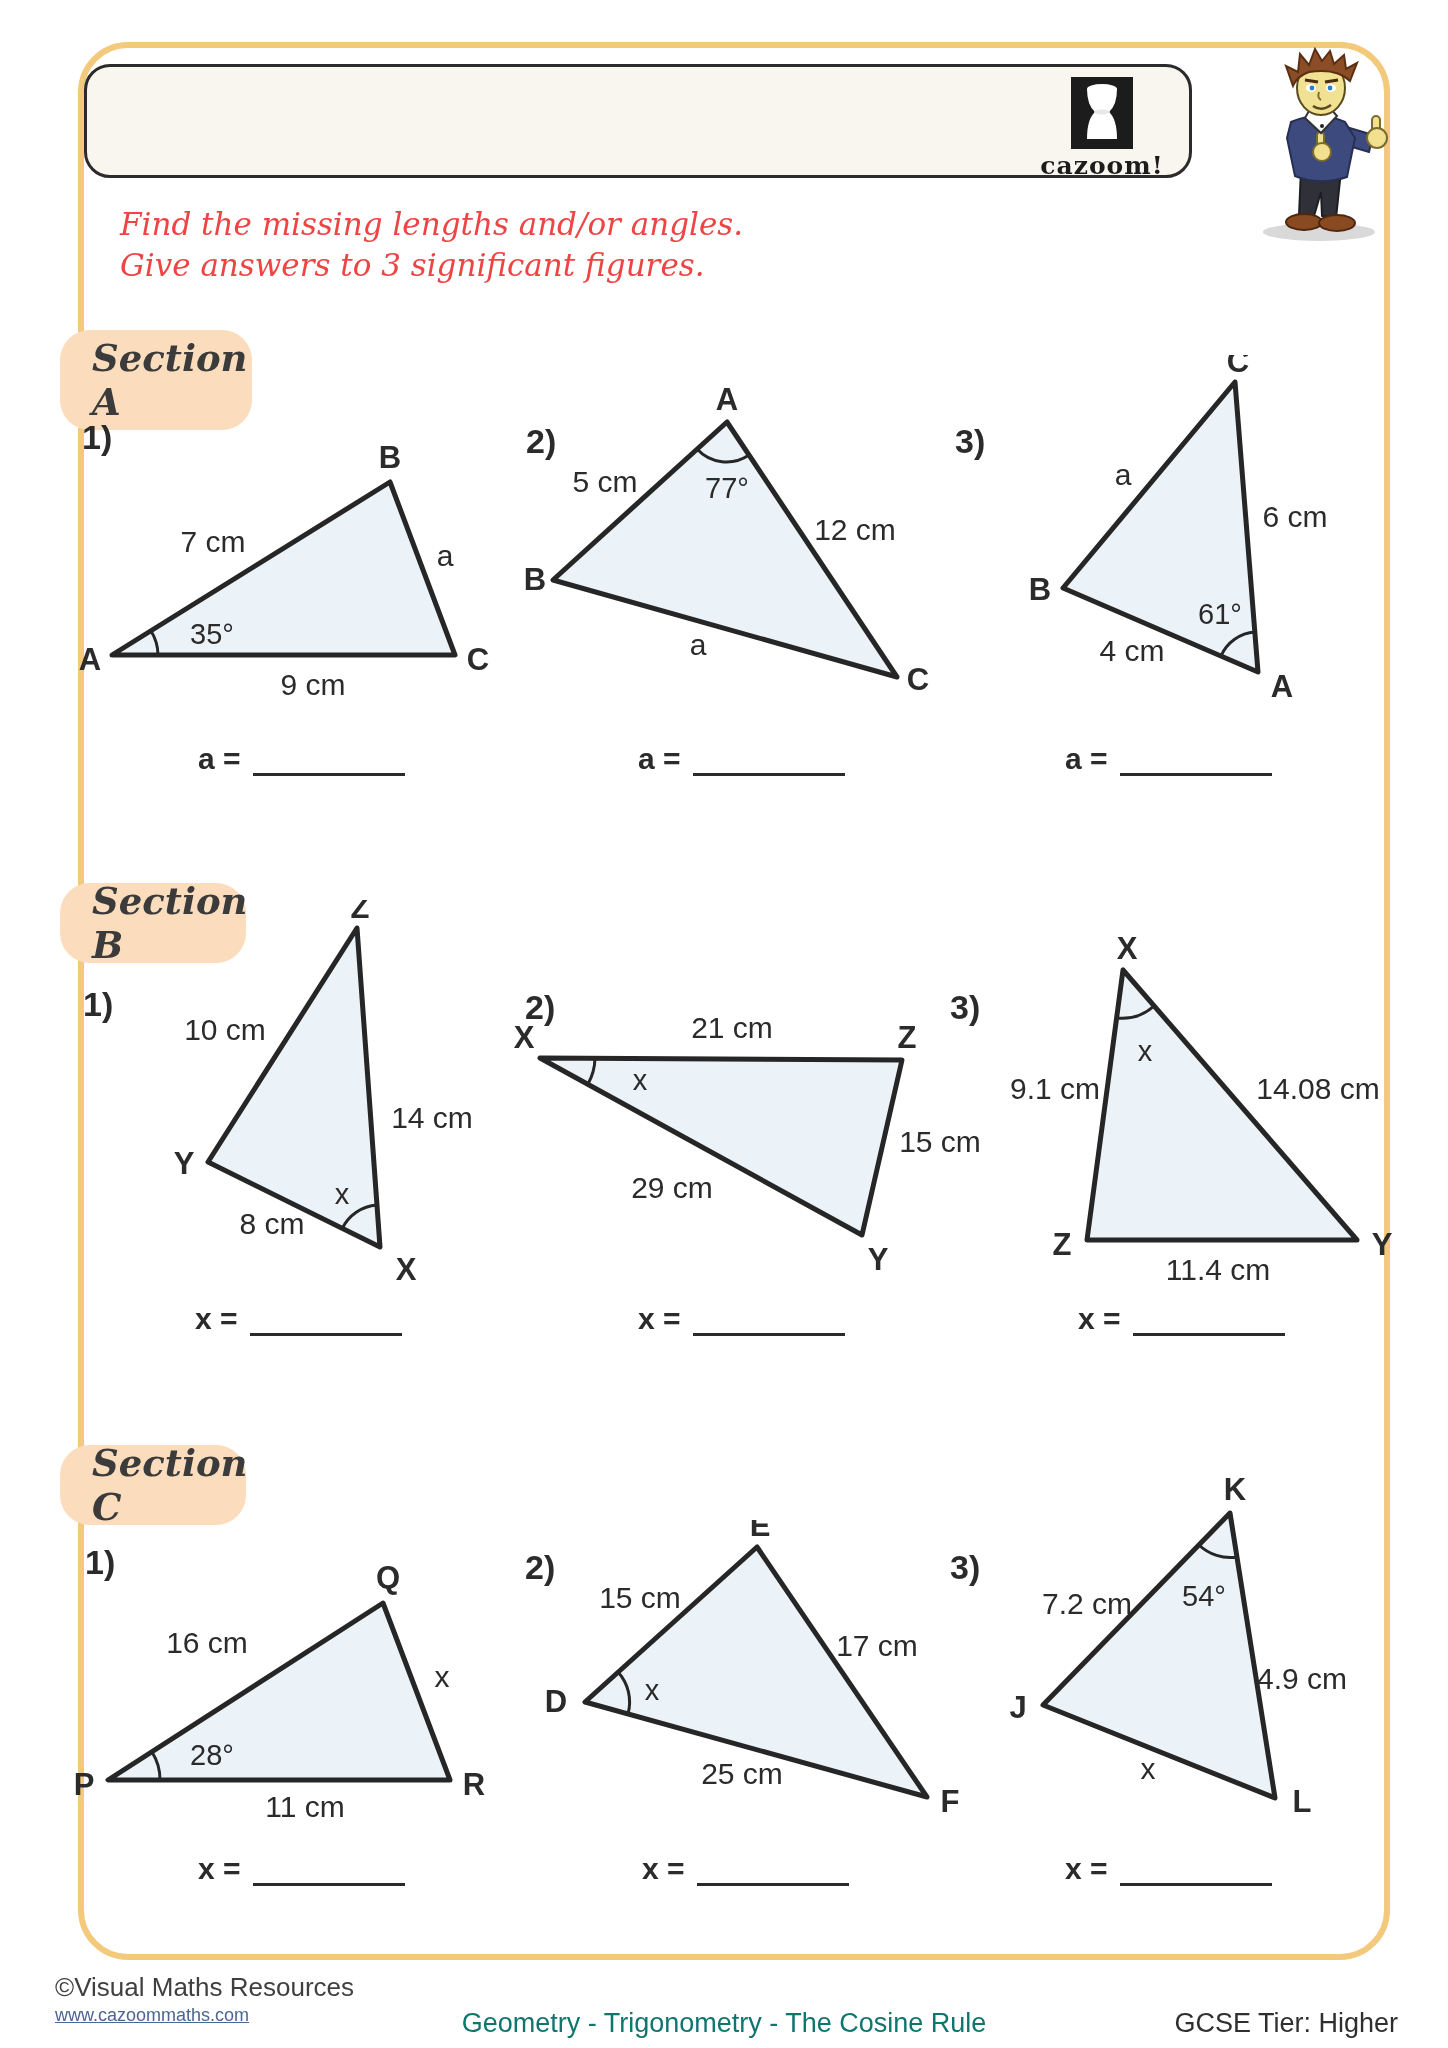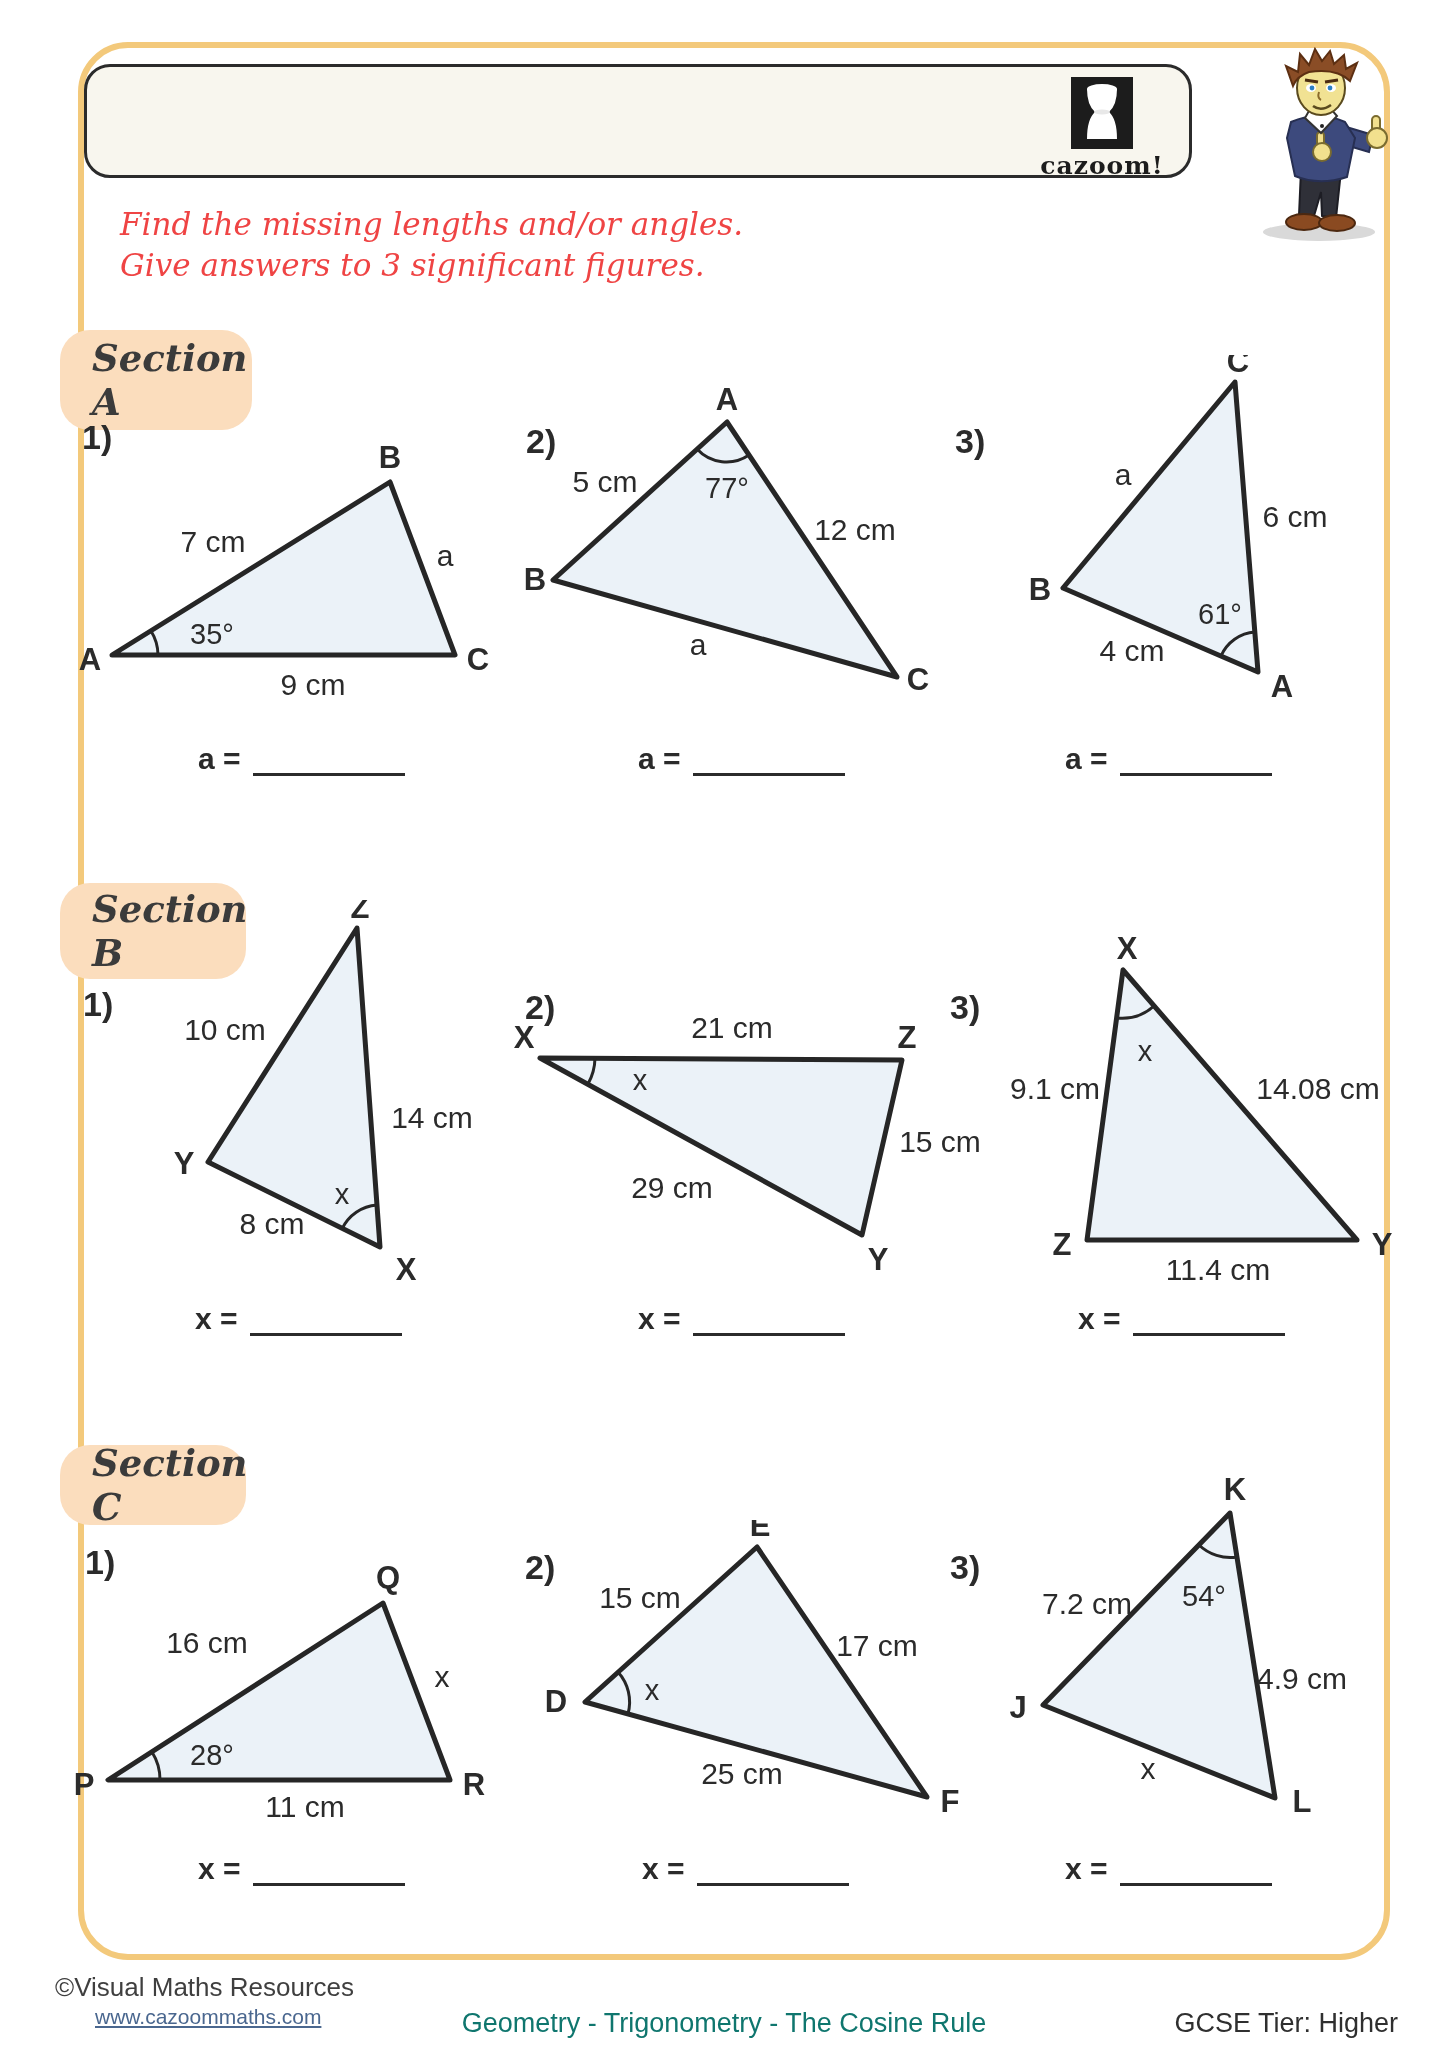--- a/index.html
+++ b/index.html
@@ -23,37 +23,37 @@
   .mascot{position:absolute;left:1243px;top:46px;width:162px;height:198px;}
 
   .instructions{position:absolute;left:120px;top:204px;font-family:"DejaVu Serif",serif;
     font-style:italic;font-size:31px;line-height:41px;color:#ef4444;}
 
   .badge{position:absolute;background:var(--peach);border-radius:30px;
     display:flex;align-items:center;padding-left:32px;
     font-family:"DejaVu Serif",serif;font-style:italic;font-weight:bold;
     font-size:37px;color:#3b3b3b;}
   .badge-a{left:60px;top:330px;width:192px;height:100px;}
-  .badge-b{left:60px;top:883px;width:186px;height:96px;}
+  .badge-b{left:60px;top:883px;width:186px;height:80px;}
   .badge-c{left:60px;top:1445px;width:186px;height:80px;}
 
   .pnum{position:absolute;font-size:34px;font-weight:600;color:#2b2b2b;}
   .prob{position:absolute;}
   .prob svg{display:block;}
   .tri{fill:var(--tri-fill);stroke:#262626;stroke-width:5;stroke-linejoin:round;}
   .arc{fill:none;stroke:#262626;stroke-width:3;}
   .vlabel{font-family:"Liberation Sans",sans-serif;font-size:31px;font-weight:bold;fill:#2b2b2b;text-anchor:middle;}
   .slabel{font-family:"Liberation Sans",sans-serif;font-size:30px;fill:#2b2b2b;text-anchor:middle;}
   .alabel{font-family:"Liberation Sans",sans-serif;font-size:29px;fill:#2b2b2b;text-anchor:middle;}
 
   .answer{position:absolute;display:flex;align-items:flex-end;font-size:30px;font-weight:bold;color:#2b2b2b;}
   .ans-line{display:inline-block;width:152px;border-bottom:3px solid #2b2b2b;height:34px;margin-left:12px;}
 
   .footer-copy{position:absolute;left:55px;top:1972px;font-size:26px;color:#3f3f3f;}
-  .footer-site{position:absolute;left:55px;top:2005px;font-size:21px;color:var(--link);text-decoration:underline;margin-left:40px;}
+  .footer-site{position:absolute;left:55px;top:2005px;font-size:18px;color:var(--link);text-decoration:underline;}
   .footer-center{position:absolute;left:0;right:0;top:2008px;text-align:center;font-size:27px;color:#0f766e;}
   .footer-right{position:absolute;right:50px;top:2008px;font-size:27px;color:#2f2f2f;}
 </style>
 </head>
 <body>
 
 <div class="page-border"></div>
 
 <div class="title-box">
   <div class="logo">

